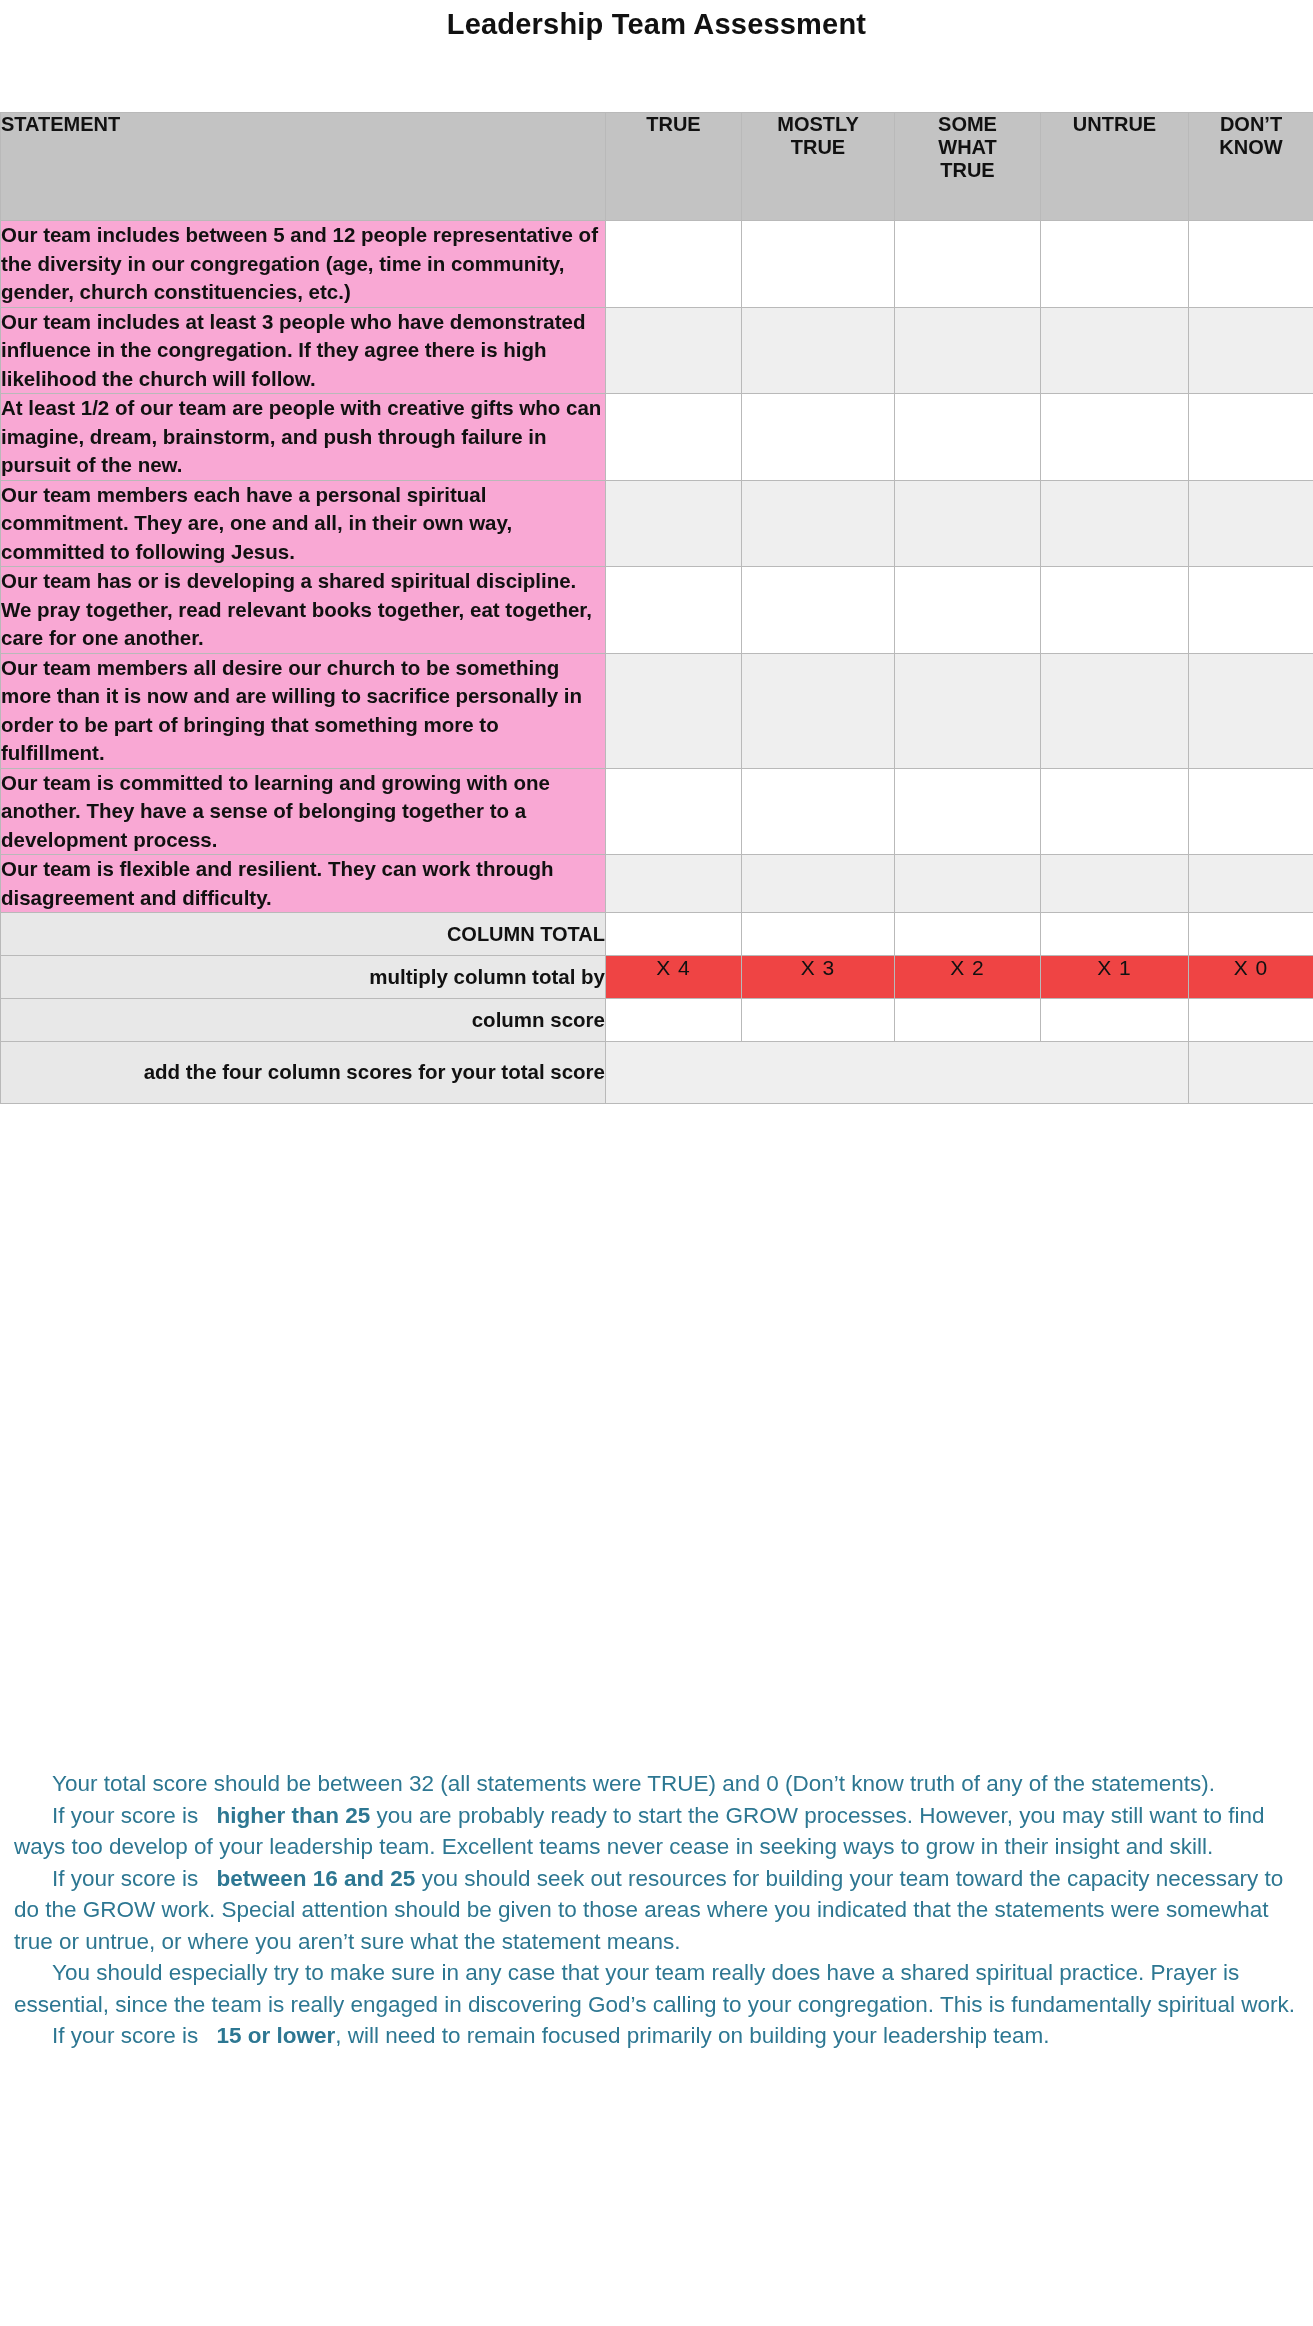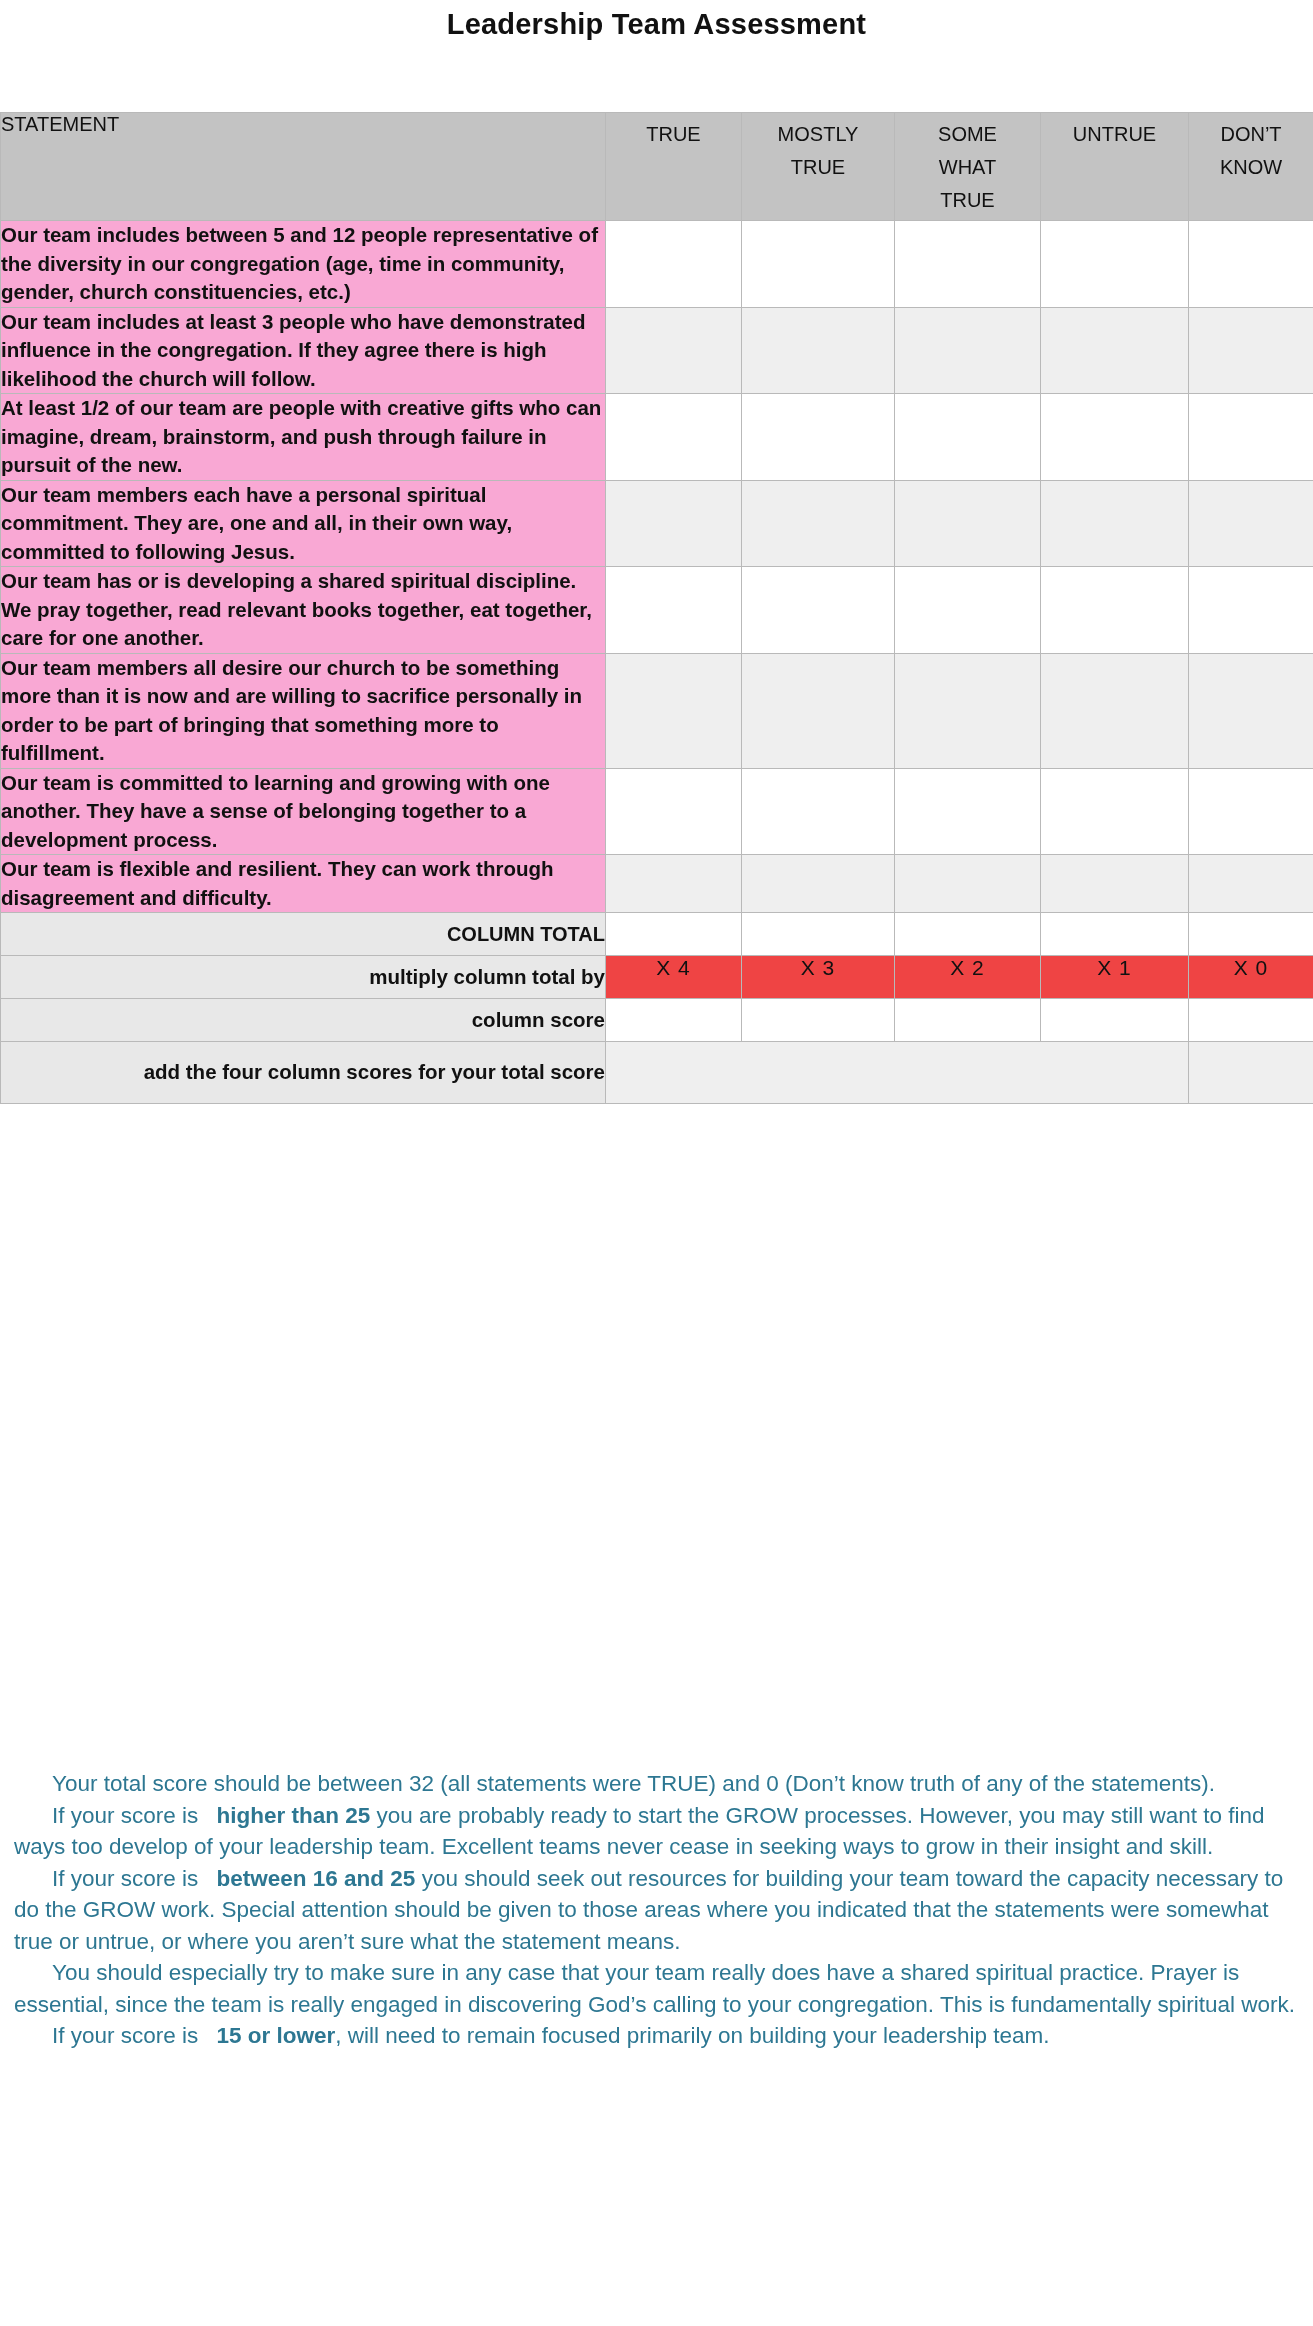--- a/index.html
+++ b/index.html
@@ -41,32 +41,32 @@
     box-sizing:border-box;
   }
 
   
   thead th{
     background:#c3c3c3;
     height:108px;
     vertical-align:bottom;
     color:#111111;
     font-size:20px;
-    font-weight:normal;
+    font-weight:bold;
     line-height:23px;
   }
   th.h-stmt{
     text-align:left;
     padding:0 0 12px 14px;
   }
   th.h-ans{
     text-align:center;
     padding:0 4px 12px 4px;
   }
-  th.h-ans .hl{display:block;margin-top:10px;}
+  th.h-ans .hl{display:block;}
 
   
   td.stmt{
     background:#f9a8d4;
     font-size:20.5px;
     font-weight:bold;
     color:#111111;
     line-height:28.5px;
     padding:11px 14px 11px 14px;
     text-align:left;

